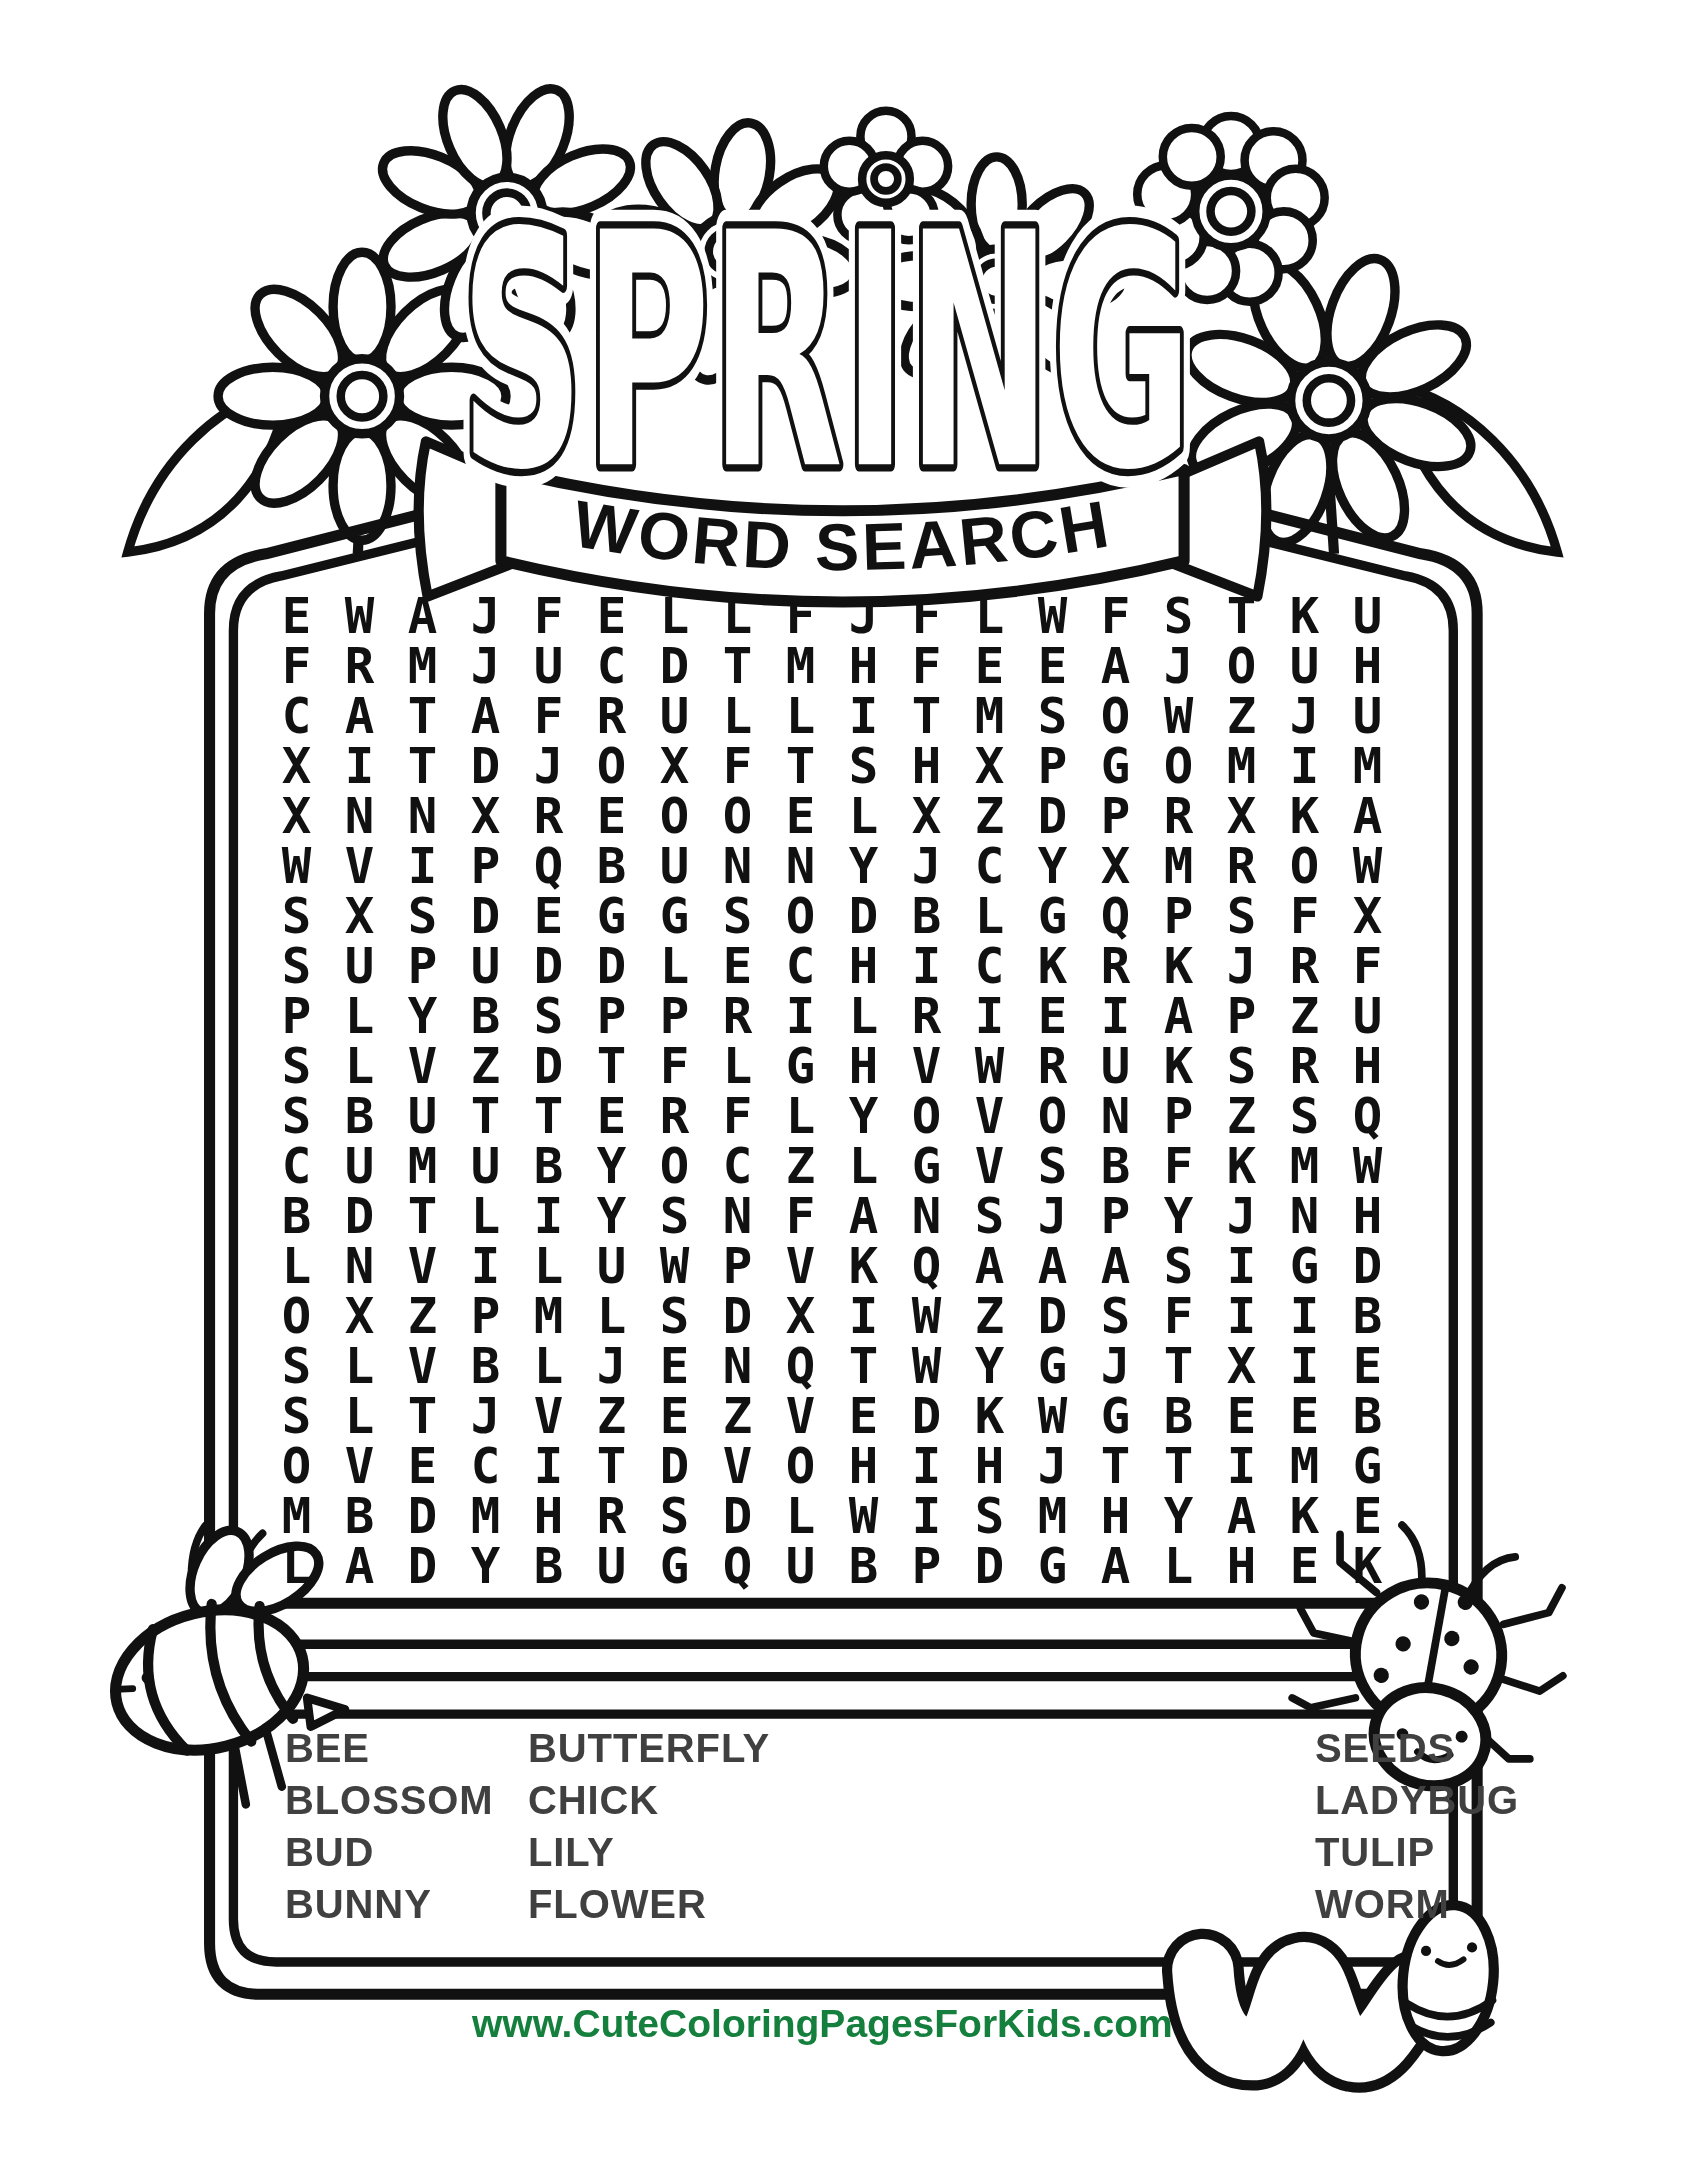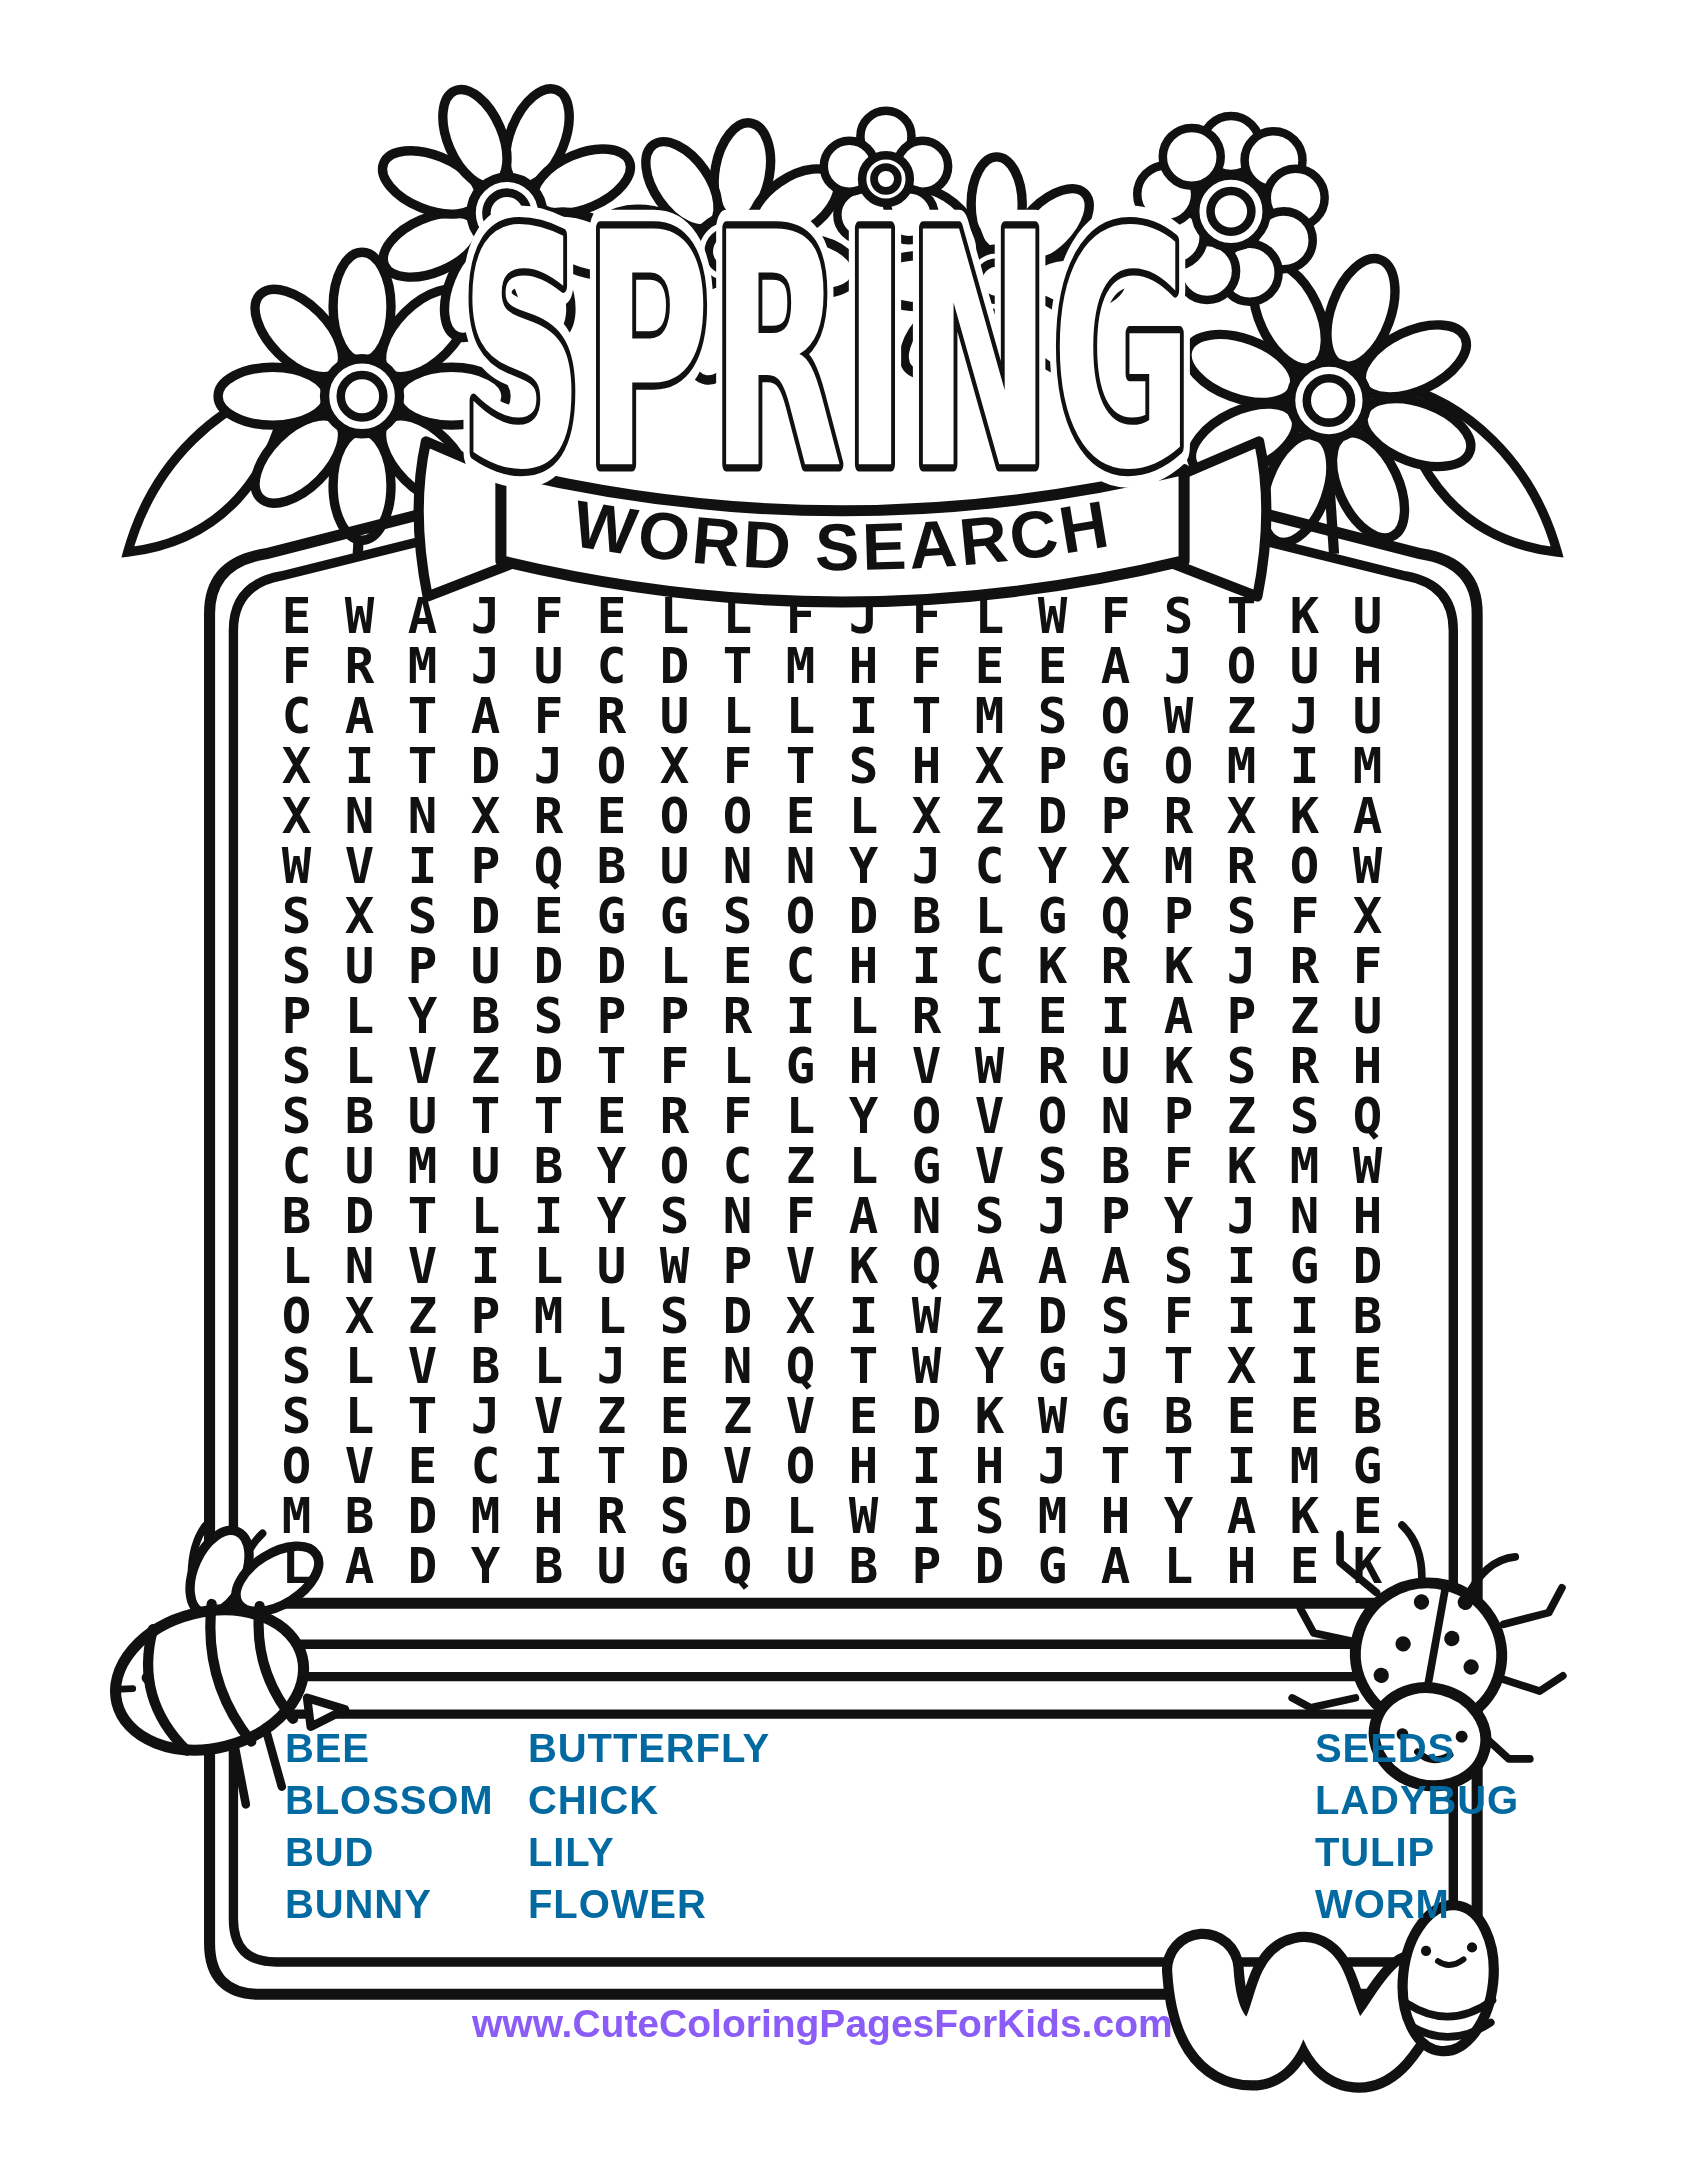--- a/index.html
+++ b/index.html
@@ -10,24 +10,24 @@
   .ink { stroke:#111111; fill:none; }
   .spot { fill:#111111; stroke:none; }
 
   .grid { position:absolute; left:265px; top:591px;
           display:grid; grid-template-columns:repeat(18,63px); grid-auto-rows:50px; }
   .cell { display:flex; align-items:center; justify-content:center;
           font:600 49px "DejaVu Sans Mono", monospace; color:#111; }
 
   .word-col { position:absolute; top:1722px; }
   .word { height:52px; display:flex; align-items:center;
-          font:700 40px "Liberation Sans", sans-serif; color:#0369a1; letter-spacing:0.9px; }
+          font:700 40px "Liberation Sans", sans-serif; color:#404040; letter-spacing:0.9px; }
 
   .footer-url { position:absolute; left:472px; top:2002px; width:681px; text-align:center;
-          font:700 39px "Liberation Sans", sans-serif; color:#8b5cf6; }
+          font:700 39px "Liberation Sans", sans-serif; color:#15803d; }
 </style>
 </head>
 <body>
 
 <div class="page">
 
   <svg class="decor-svg" width="1685" height="2181" viewBox="0 0 1978 2560">
     <defs>
       <path id="bannerCurve" d="M 640 634 Q 989 704 1338 634"></path>
     </defs>

